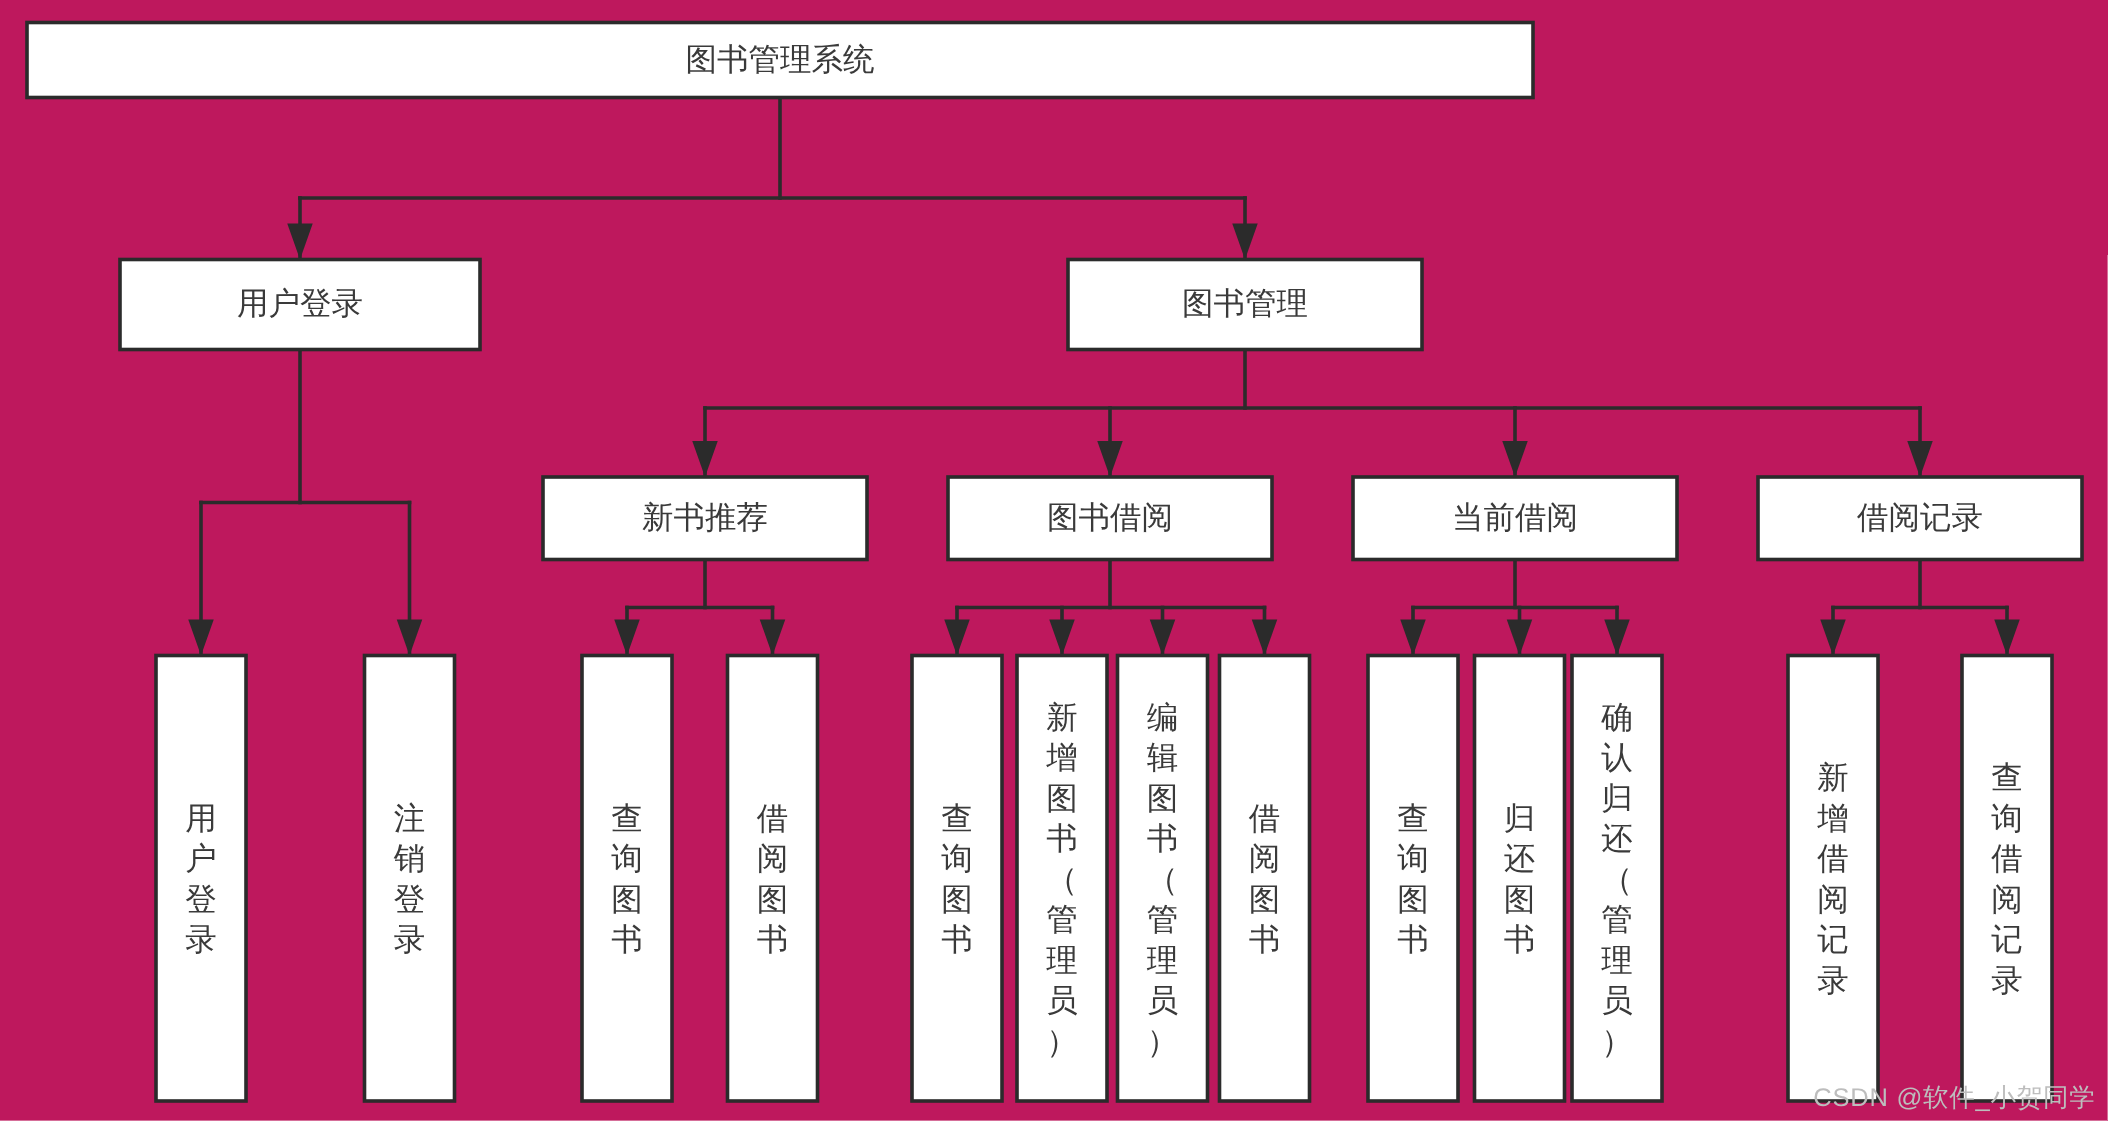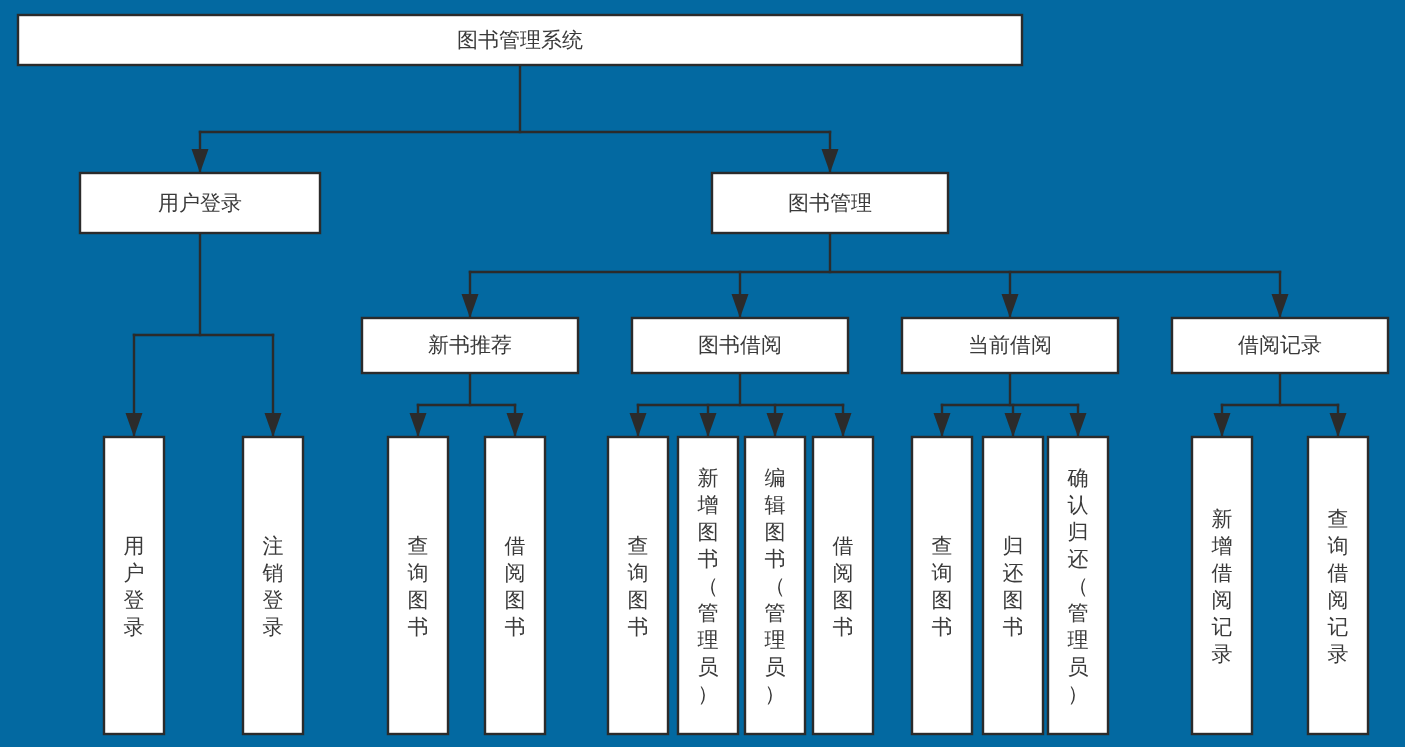--- a/index.html
+++ b/index.html
@@ -10,21 +10,21 @@
   body {
     width: 1405px;
     height: 747px;
     font-family: "Liberation Sans", "DejaVu Sans", sans-serif;
     overflow: hidden;
   }
   #diagram-root {
     position: relative;
     width: 1405px;
     height: 747px;
-    background: #0369a1;
+    background: #be185d;
   }
   svg.diagram-canvas {
     position: absolute;
     top: 0;
     left: 0;
     width: 1405px;
     height: 747px;
     display: block;
   }
   .node-box {
@@ -201,13 +201,14 @@
         <g>
           <rect x="1192" y="437" width="60" height="297" class="node-box"></rect>
           <text x="1222" y="525.56" class="node-label-vertical"><tspan x="1222" dy="0">新</tspan><tspan x="1222" dy="27">增</tspan><tspan x="1222" dy="27">借</tspan><tspan x="1222" dy="27">阅</tspan><tspan x="1222" dy="27">记</tspan><tspan x="1222" dy="27">录</tspan></text>
         </g>
         <g>
           <rect x="1308" y="437" width="60" height="297" class="node-box"></rect>
           <text x="1338" y="525.56" class="node-label-vertical"><tspan x="1338" dy="0">查</tspan><tspan x="1338" dy="27">询</tspan><tspan x="1338" dy="27">借</tspan><tspan x="1338" dy="27">阅</tspan><tspan x="1338" dy="27">记</tspan><tspan x="1338" dy="27">录</tspan></text>
         </g>
       </g>
   </svg>
+  <div class="watermark-text">CSDN @软件_小贺同学</div>
 </div>
 
 </body></html>

